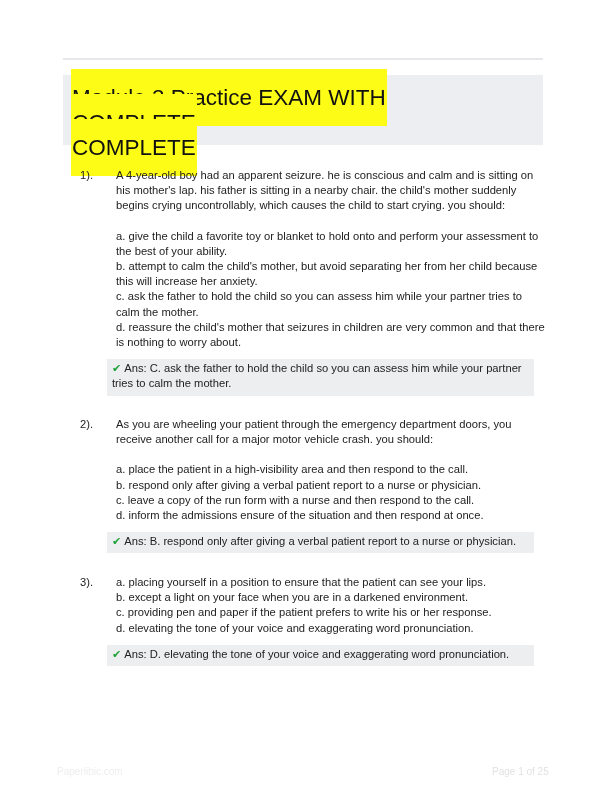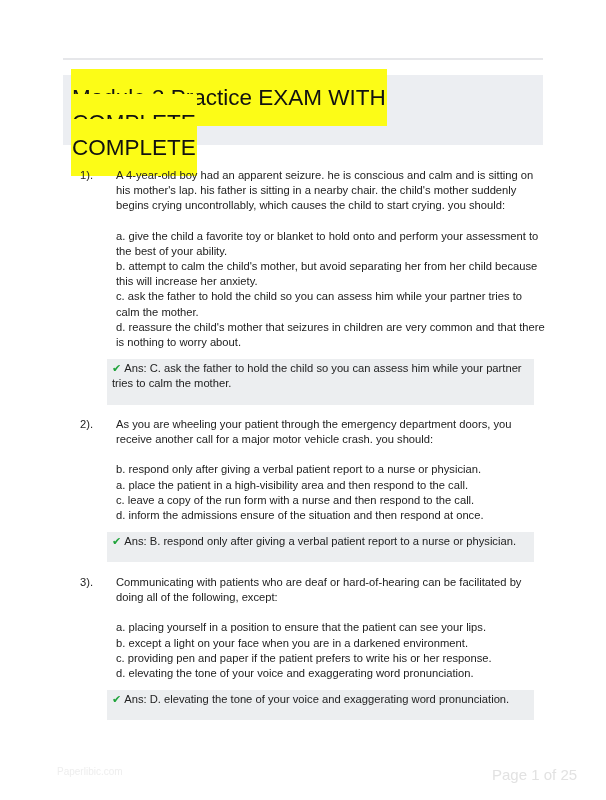--- a/index.html
+++ b/index.html
@@ -68,21 +68,21 @@
       margin: 0 0 15px 0;
     }
     .q-option {
       margin: 0;
     }
     .answer {
       margin-top: 9px;
       margin-left: 27px;
       width: 417px;
       background: #eceef0;
-      padding: 2px 5px 13px 5px;
+      padding: 2px 5px 4px 5px;
       font-size: 11.2px;
       line-height: 15.2px;
       color: #222222;
     }
     .check {
       display: inline-block;
       color: #1fa33a;
       font-weight: bold;
       font-size: 11px;
       margin-right: 3px;
@@ -91,21 +91,21 @@
       position: absolute;
       left: 57px;
       top: 766px;
       font-size: 10px;
       color: #eeeeee;
     }
     .footer-right {
       position: absolute;
       left: 492px;
       top: 766px;
-      font-size: 15px;
+      font-size: 10px;
       color: #e2e2e2;
     }
   </style>
 </head>
 <body>
 
 <div class="top-rule"></div>
 
 <div class="title-box">
   <div class="title-text">
@@ -125,34 +125,33 @@
   </div>
   <div class="answer">
     <span class="check">✔</span><span>Ans: C. ask the father to hold the child so you can assess him while your partner tries to calm the mother.</span>
   </div>
 </div>
 
 <div class="question" style="top:417px;">
   <div class="q-num">2).</div>
   <div class="q-body">
     <p class="q-stem">As you are wheeling your patient through the emergency department doors, you receive another call for a major motor vehicle crash. you should:</p>
+    <p class="q-option">a. place the patient in a high-visibility area and then respond to the call.</p>
     <p class="q-option">b. respond only after giving a verbal patient report to a nurse or physician.</p>
-    <p class="q-option">a. place the patient in a high-visibility area and then respond to the call.</p>
     <p class="q-option">c. leave a copy of the run form with a nurse and then respond to the call.</p>
     <p class="q-option">d. inform the admissions ensure of the situation and then respond at once.</p>
   </div>
   <div class="answer">
     <span class="check">✔</span><span>Ans: B. respond only after giving a verbal patient report to a nurse or physician.</span>
   </div>
 </div>
 
 <div class="question" style="top:575px;">
   <div class="q-num">3).</div>
   <div class="q-body">
-    <p class="q-stem">Communicating with patients who are deaf or hard-of-hearing can be facilitated by doing all of the following, except:</p>
     <p class="q-option">a. placing yourself in a position to ensure that the patient can see your lips.</p>
     <p class="q-option">b. except a light on your face when you are in a darkened environment.</p>
     <p class="q-option">c. providing pen and paper if the patient prefers to write his or her response.</p>
     <p class="q-option">d. elevating the tone of your voice and exaggerating word pronunciation.</p>
   </div>
   <div class="answer">
     <span class="check">✔</span><span>Ans: D. elevating the tone of your voice and exaggerating word pronunciation.</span>
   </div>
 </div>
 

